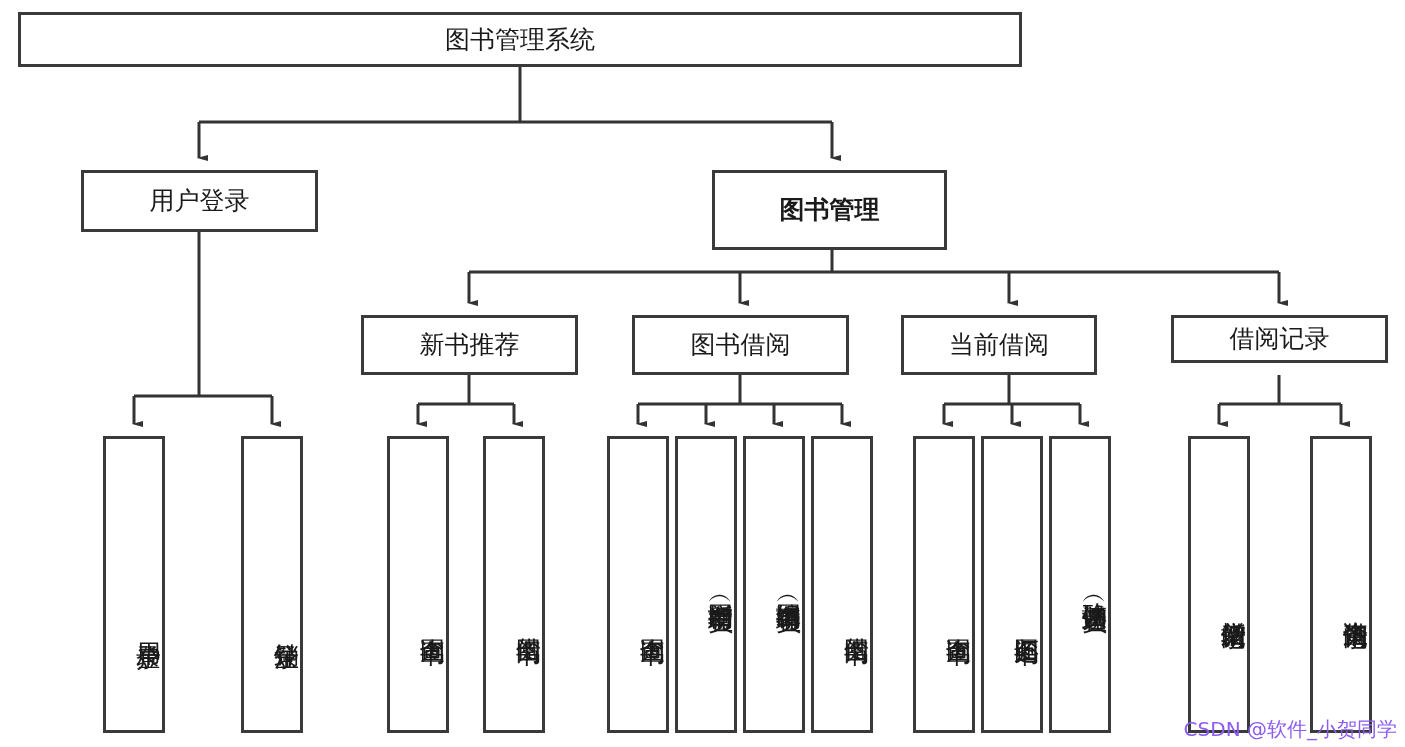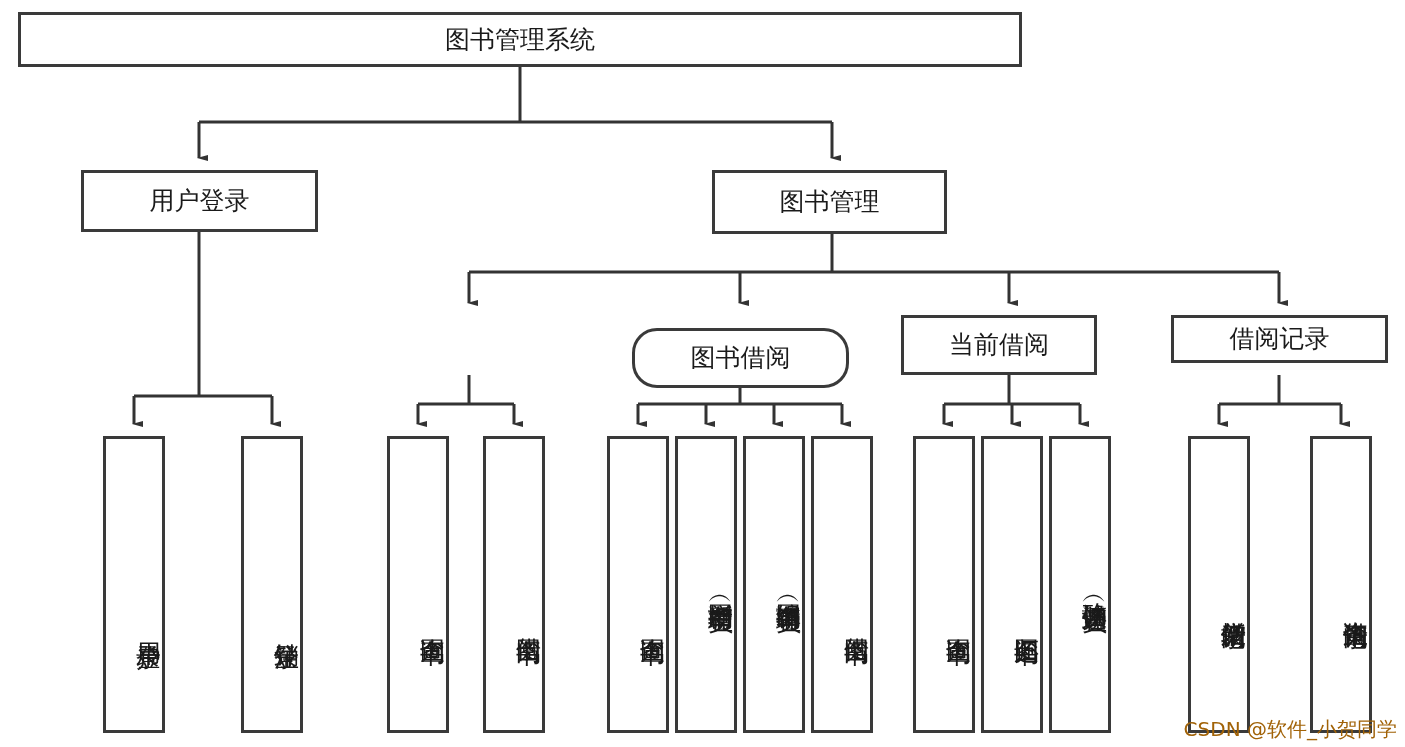--- a/index.html
+++ b/index.html
@@ -57,21 +57,21 @@
     overflow: hidden;
   }
   .node.vert.tall {
     padding-top: 6px;
   }
   .watermark {
     position: absolute;
     right: 8px;
     bottom: 4px;
     font-size: 20px;
-    color: #a16207;
+    color: #8b5cf6;
     white-space: nowrap;
     font-family: "DejaVu Sans", "Liberation Sans", sans-serif;
   }
 </style>
 </head>
 <body>
 
 <div id="canvas">
 
   <svg id="wires" viewBox="0 0 1405 747" xmlns="http://www.w3.org/2000/svg">
@@ -124,25 +124,28 @@
     </g>
   </svg>
 
   <div class="node horiz root" style="left:18px; top:12px; width:1004px; height:55px;">
     <span>图书管理系统</span>
   </div>
 
   <div class="node horiz" style="left:81px; top:170px; width:237px; height:62px;">
     <span>用户登录</span>
   </div>
-  <div class="node horiz" style="left:712px; top:170px; width:235px; height:64px;">
+  <div class="node horiz" style="left:712px; top:170px; width:235px; height:80px;font-weight:bold;">
     <span>图书管理</span>
   </div>
 
-  <div class="node horiz" style="left:632px; top:328px; width:217px; height:60px;border-radius:25px;">
+  <div class="node horiz" style="left:361px; top:315px; width:217px; height:60px;">
+    <span>新书推荐</span>
+  </div>
+  <div class="node horiz" style="left:632px; top:315px; width:217px; height:60px;">
     <span>图书借阅</span>
   </div>
   <div class="node horiz" style="left:901px; top:315px; width:196px; height:60px;">
     <span>当前借阅</span>
   </div>
   <div class="node horiz" style="left:1171px; top:315px; width:217px; height:48px;">
     <span>借阅记录</span>
   </div>
 
   <div class="node vert" style="left:103px; top:436px; width:62px; height:297px; padding-top:80px;">

